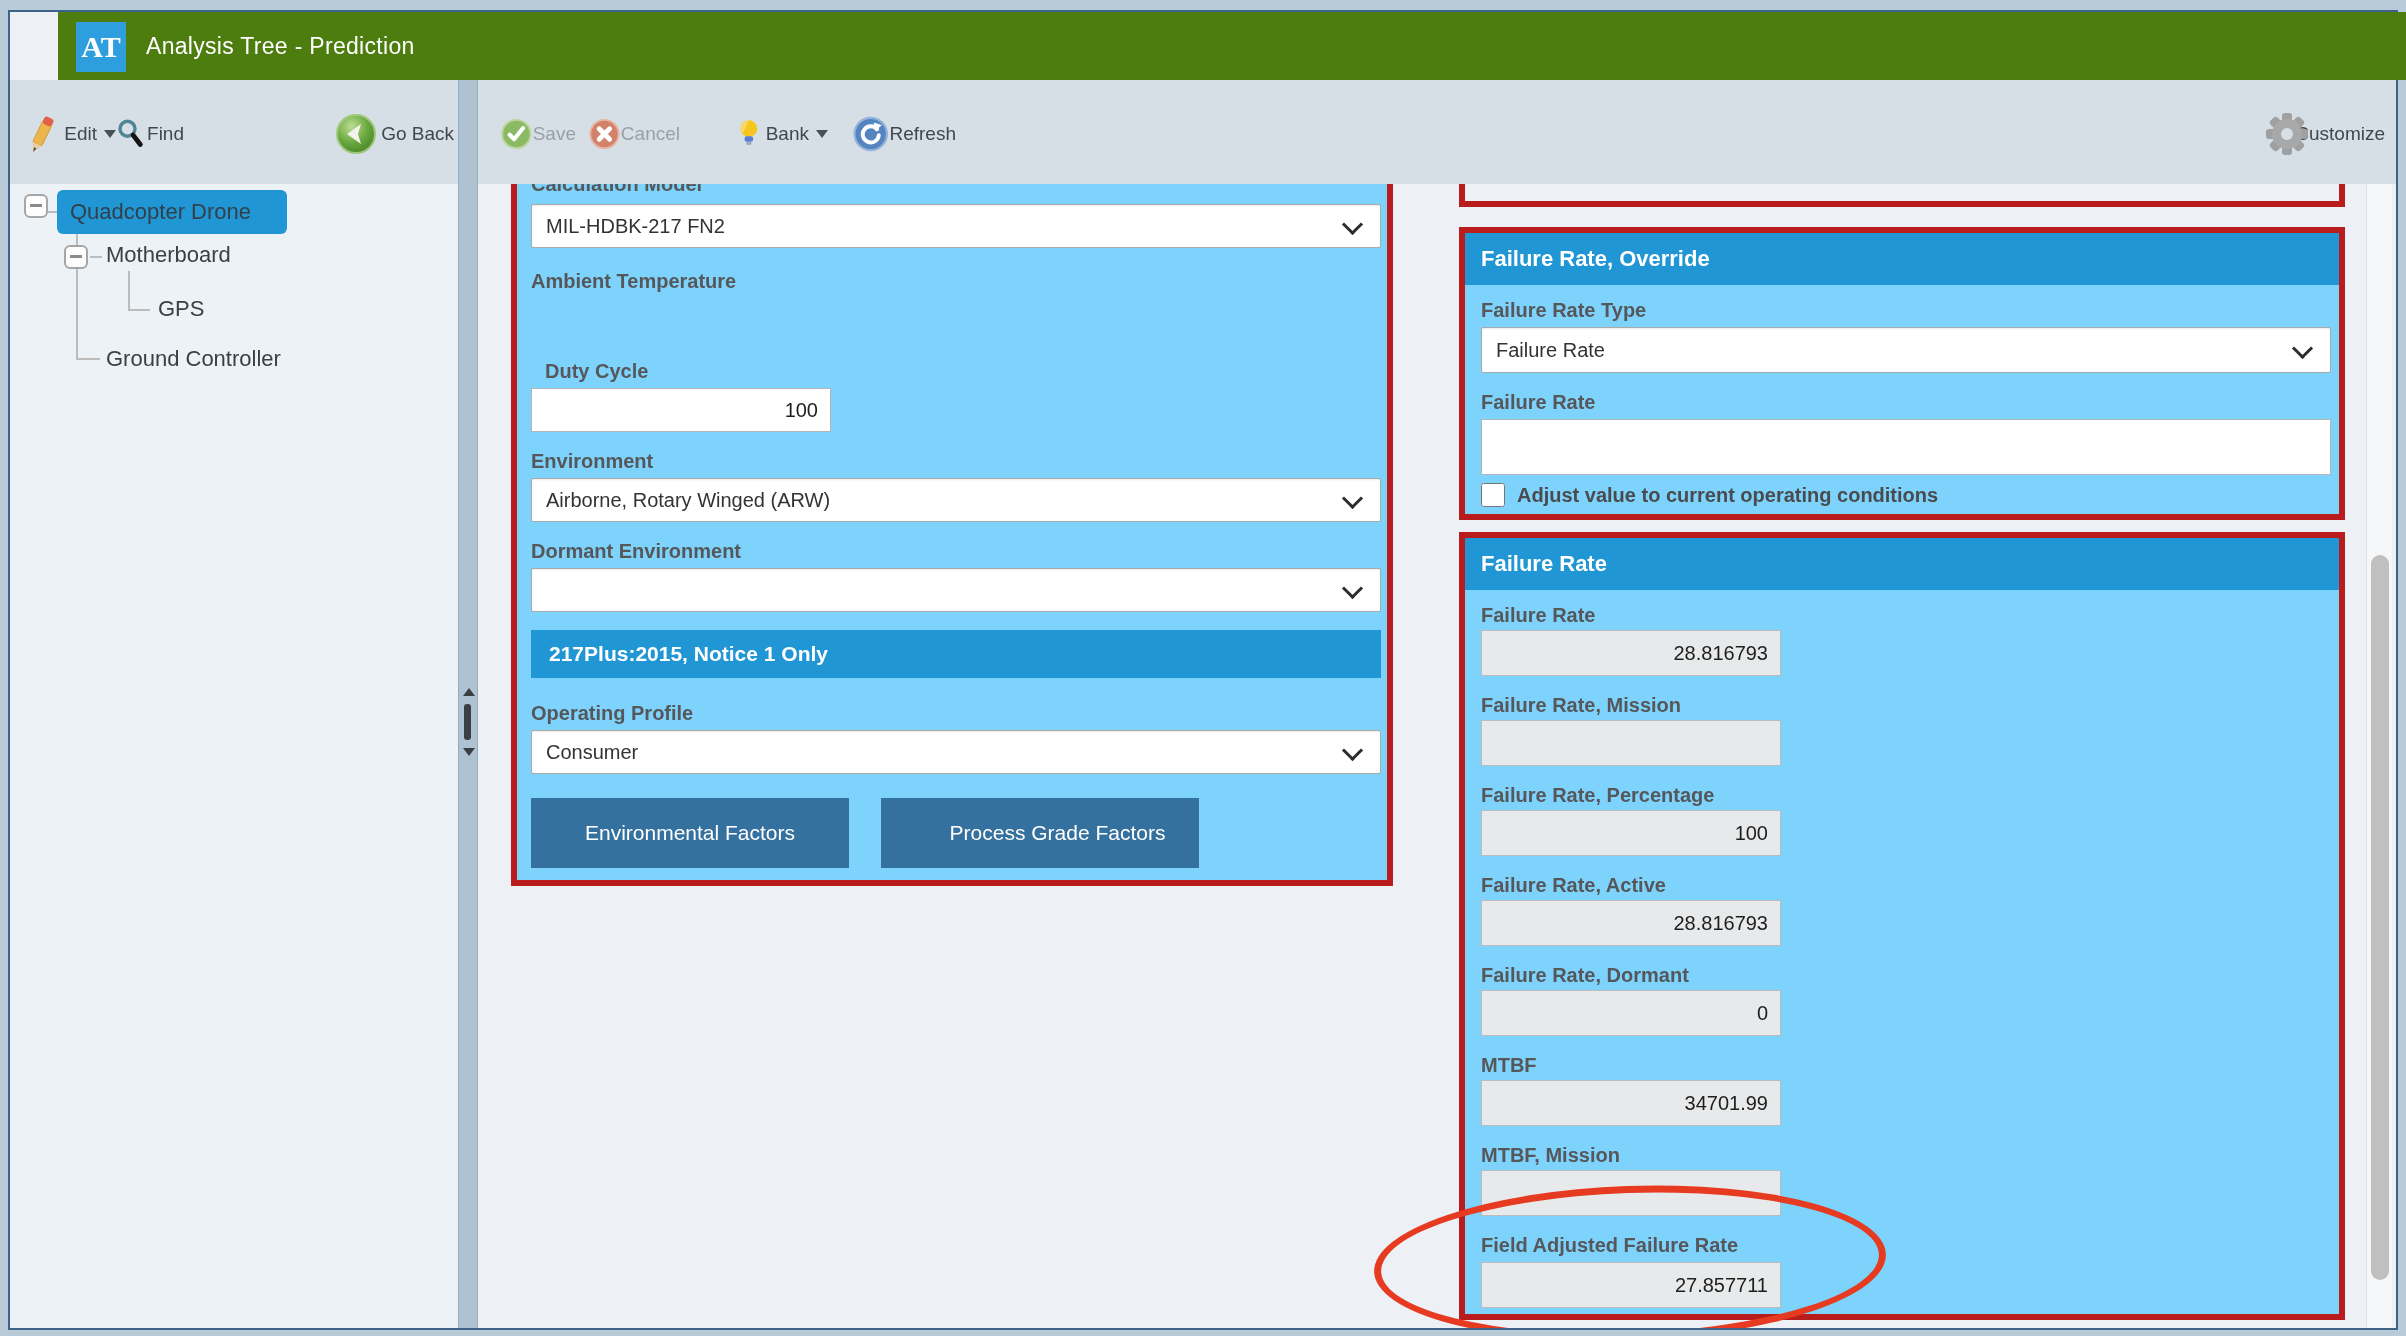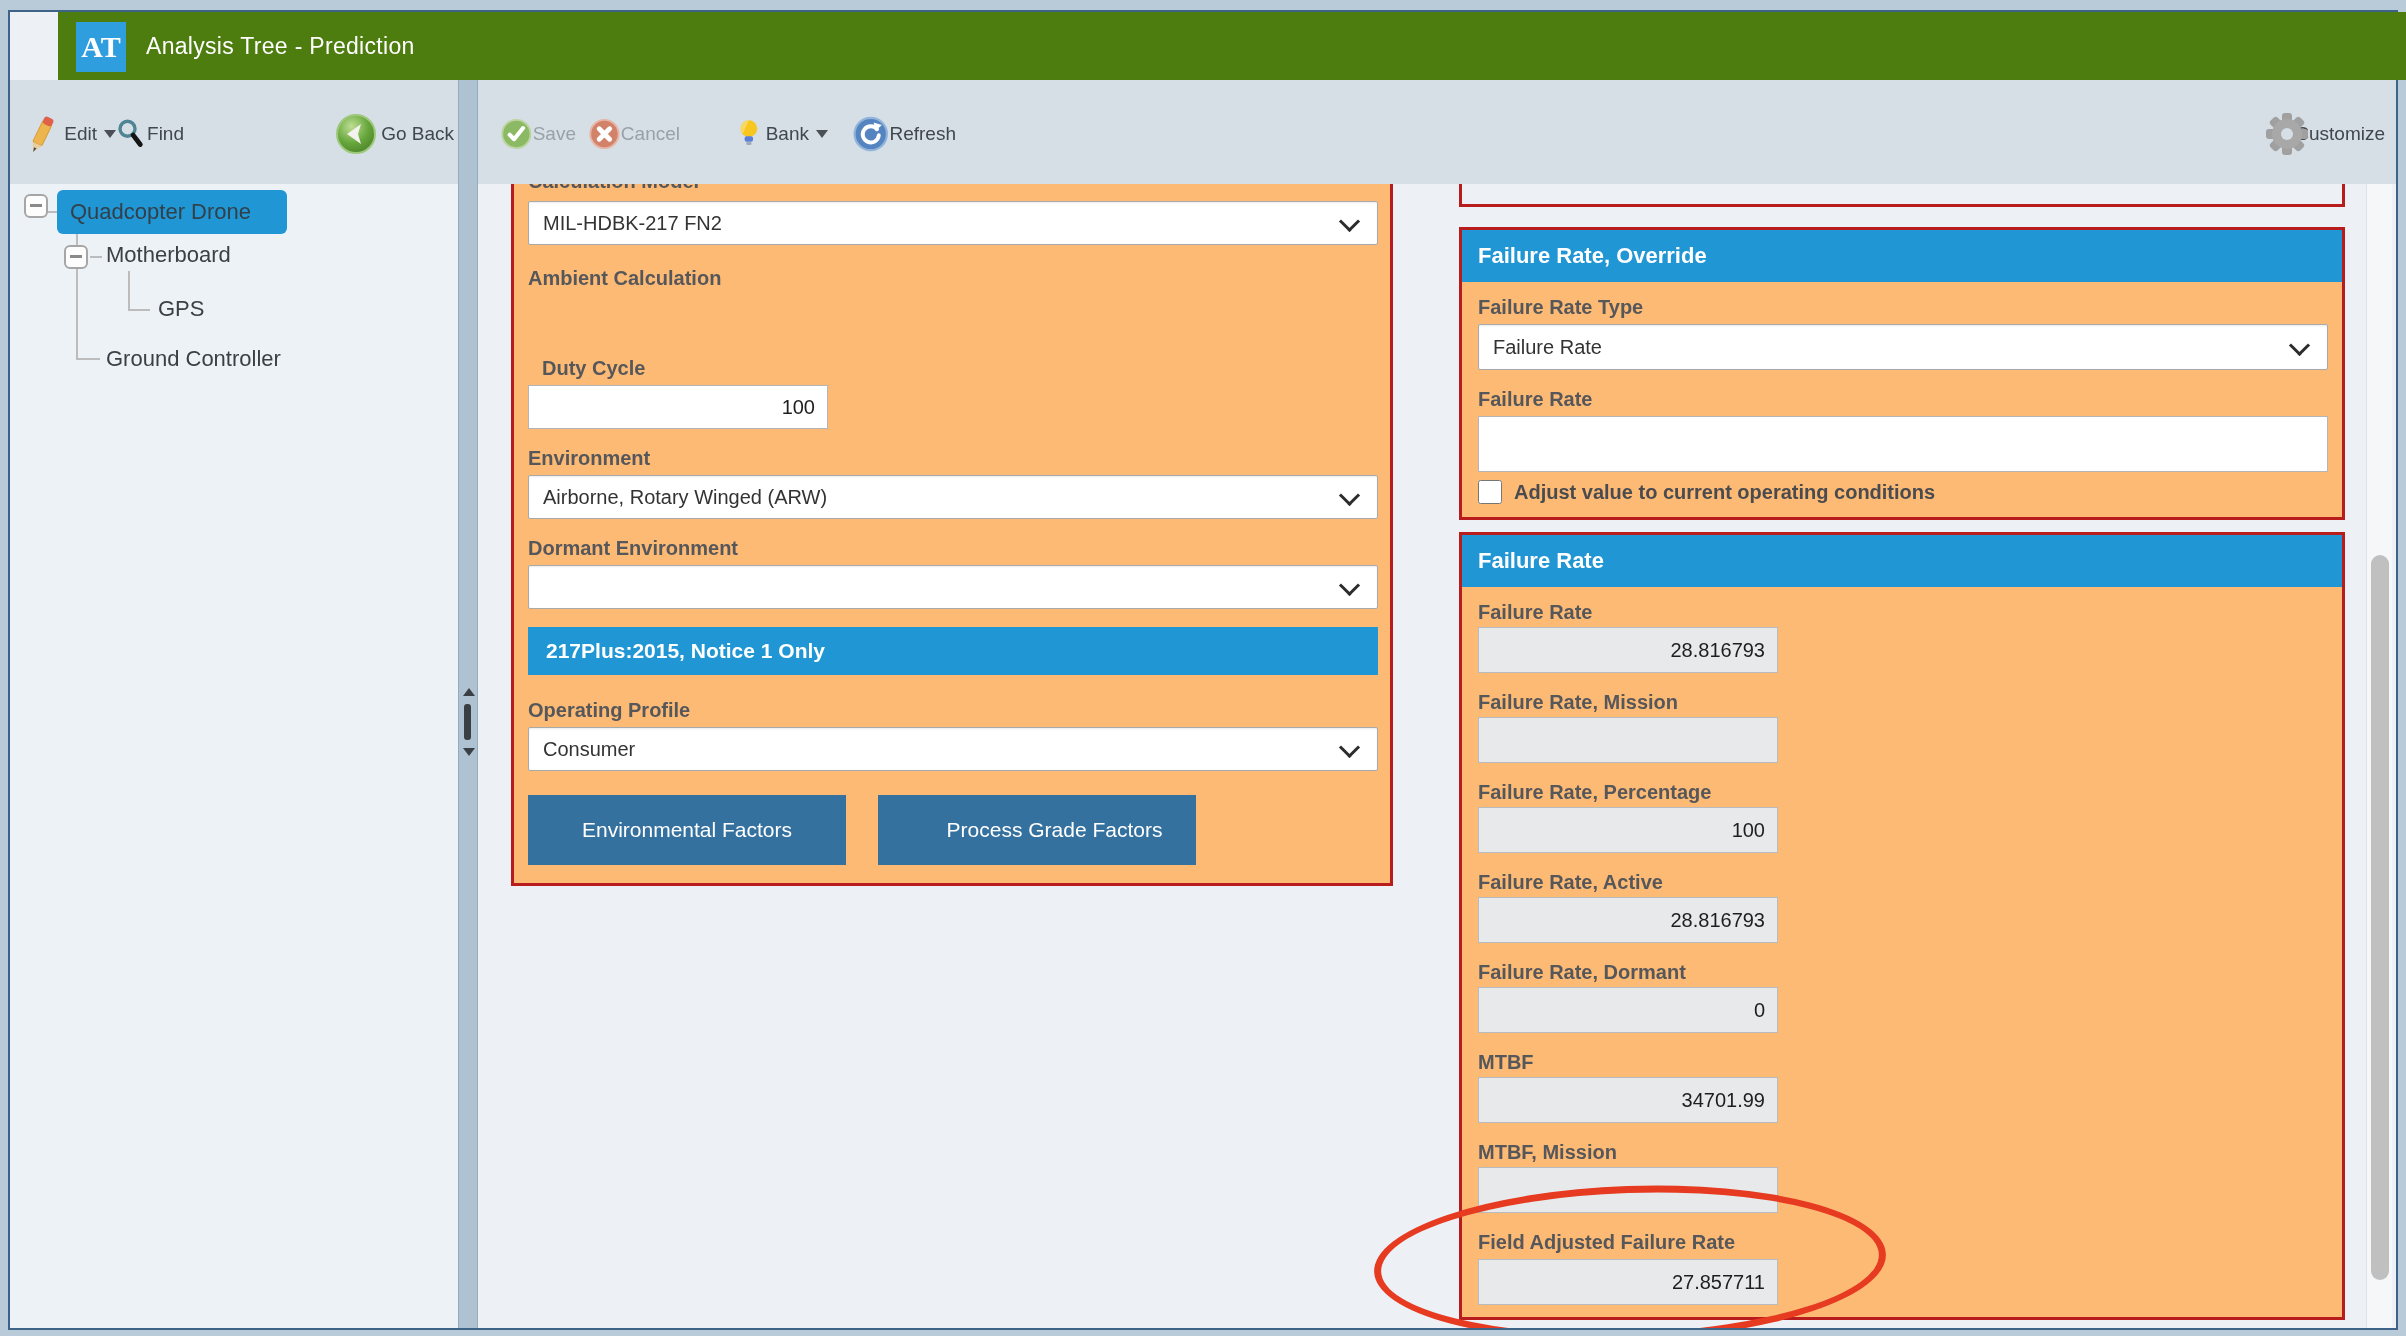--- a/index.html
+++ b/index.html
@@ -51,21 +51,21 @@
   .tree-sel{position:absolute;left:47px;top:6px;width:230px;height:44px;background:#2196d4;border-radius:6px;}
   .tree-sel .node-text{position:static;line-height:44px;padding-left:13px;color:#31404a;font-size:22px;}
   .expander{position:absolute;width:24px;height:24px;background:#fdfdfd;border:2px solid #a6a6a6;
             border-radius:6px;box-sizing:border-box;}
   .expander::after{content:"";position:absolute;left:4px;top:8px;width:12px;height:2.5px;background:#8a8a8a;}
   .tline{position:absolute;background:#bcbcbc;}
 
   
   .main{position:absolute;left:468px;top:172px;width:1918px;height:1144px;background:#edf1f6;overflow:hidden;}
 
-  .bpanel{position:absolute;box-sizing:border-box;border:3px solid #b91c1c;background:#fdba74;}
+  .bpanel{position:absolute;box-sizing:border-box;border:6px solid #b91c1c;background:#7dd3fc;}
   .bpanel-header{position:absolute;left:0;top:0;width:100%;height:52px;background:#2196d4;
                  color:#fff;font-weight:bold;font-size:22px;display:flex;align-items:center;padding-left:16px;
                  box-sizing:border-box;}
   .field-label{position:absolute;font-size:20px;font-weight:bold;color:#56575b;white-space:nowrap;}
   .selectbox{position:absolute;background:#fff;border:1px solid #a7a9ab;box-sizing:border-box;
              border-radius:2px;box-shadow:inset 0 1px 2px rgba(0,0,0,.08);}
   .selectbox .sel-val{position:absolute;left:14px;top:0;height:100%;display:flex;align-items:center;
              font-size:20px;color:#333;white-space:nowrap;}
   .sel-caret{position:absolute;right:20px;top:50%;width:12px;height:12px;margin-top:-9px;
              border-right:3.5px solid #2c2c2c;border-bottom:3.5px solid #2c2c2c;transform:rotate(45deg);}
@@ -220,21 +220,21 @@
 
   <div class="main">
 
     <div class="bpanel" style="left:33px;top:-62px;width:882px;height:764px;">
       <div class="field-label" style="left:14px;top:45px;">Calculation Model</div>
       <div class="selectbox" style="left:14px;top:76px;width:850px;height:44px;">
         <span class="sel-val">MIL-HDBK-217 FN2</span>
         <span class="sel-caret"></span>
       </div>
 
-      <div class="field-label" style="left:14px;top:142px;">Ambient Calculation</div>
+      <div class="field-label" style="left:14px;top:142px;">Ambient Temperature</div>
 
       <div class="field-label" style="left:28px;top:232px;">Duty Cycle</div>
       <input class="tinput" style="left: 14px; top: 260px; width: 300px; height: 44px;" value="100">
 
       <div class="field-label" style="left:14px;top:322px;">Environment</div>
       <div class="selectbox" style="left:14px;top:350px;width:850px;height:44px;">
         <span class="sel-val">Airborne, Rotary Winged (ARW)</span>
         <span class="sel-caret"></span>
       </div>
 

